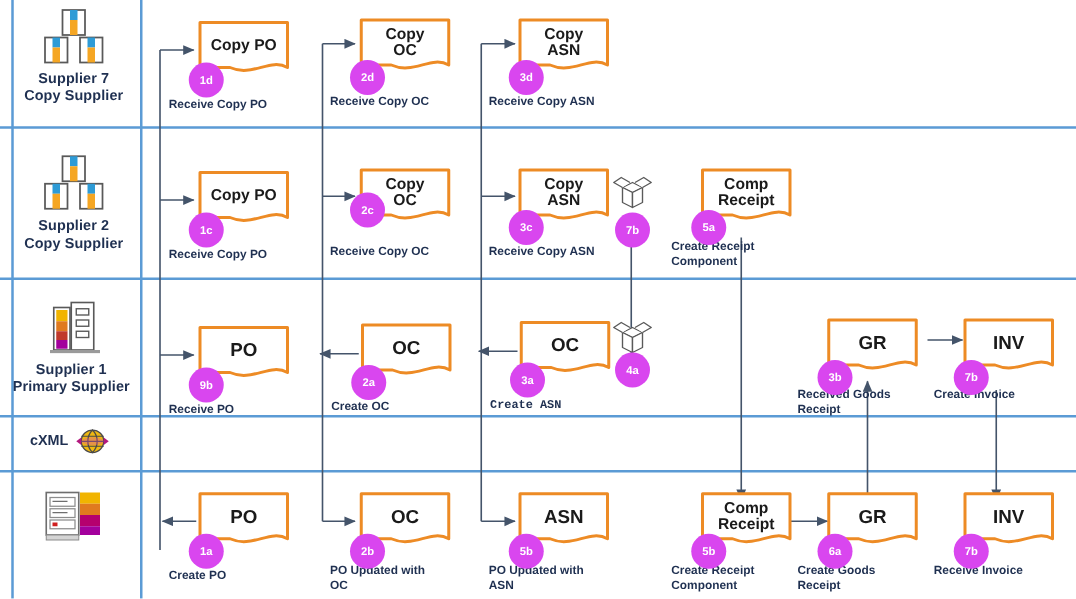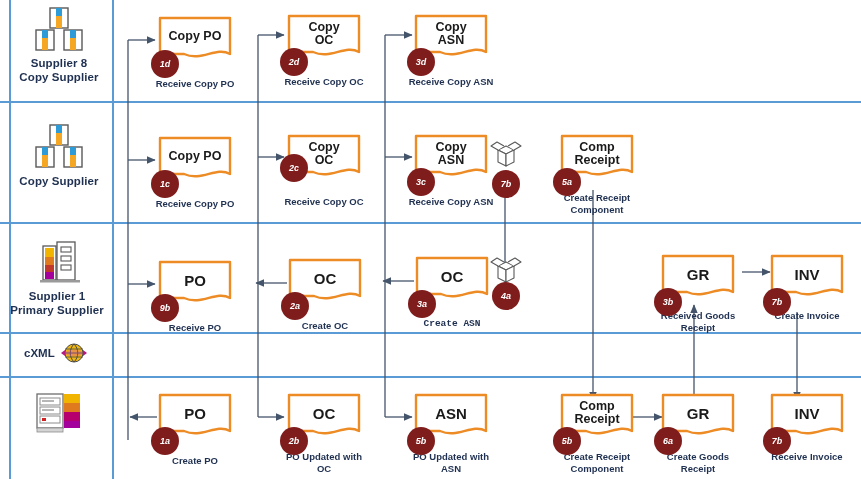--- a/index.html
+++ b/index.html
@@ -47,30 +47,29 @@
     font-size:12.5px;
     font-weight:bold;
     color:#1a1a1a;
     line-height:13px;
     pointer-events:none;
   }
   .doc-text.big{font-size:15px;font-weight:bold;}
   .badge{
     position:absolute;
     width:28px;height:28px;border-radius:50%;
-    background:#7f1d1d;
+    background:#d946ef;
     color:#ffffff;
     font-size:9px;font-weight:bold;
     display:flex;align-items:center;justify-content:center;
     z-index:5;
-    font-style:italic;
   }
   .cap{
     position:absolute;
-    text-align:center;
+    text-align:left;
     font-size:9.5px;
     font-weight:bold;
     color:#1f3051;
     line-height:12px;
     width:120px;
   }
   
   .conn{position:absolute;pointer-events:none;}
   .conn svg{display:block;overflow:visible;}
   
@@ -104,40 +103,41 @@
         <rect x="3" y="24" width="18" height="20" fill="#ffffff" stroke="#595959" stroke-width="1.4"></rect>
         <rect x="9" y="24" width="6" height="8" fill="#2e9bd6"></rect>
         <rect x="9" y="32" width="6" height="12" fill="#f5a623"></rect>
         <rect x="31" y="24" width="18" height="20" fill="#ffffff" stroke="#595959" stroke-width="1.4"></rect>
         <rect x="37" y="24" width="6" height="8" fill="#2e9bd6"></rect>
         <rect x="37" y="32" width="6" height="12" fill="#f5a623"></rect>
       </g>
     </svg>
   </div>
   <div class="lane-label" style="left:0px;top:56px;">
-    <div>Supplier 8</div>
+    <div>Supplier 7</div>
     <div>Copy Supplier</div>
   </div>
 
   <div class="lane-icon" style="left:33px;top:123px;">
     <svg width="52" height="46" viewBox="0 0 52 46">
       <g>
         <rect x="17" y="2" width="18" height="20" fill="#ffffff" stroke="#595959" stroke-width="1.4"></rect>
         <rect x="23" y="2" width="6" height="8" fill="#2e9bd6"></rect>
         <rect x="23" y="10" width="6" height="12" fill="#f5a623"></rect>
         <rect x="3" y="24" width="18" height="20" fill="#ffffff" stroke="#595959" stroke-width="1.4"></rect>
         <rect x="9" y="24" width="6" height="8" fill="#2e9bd6"></rect>
         <rect x="9" y="32" width="6" height="12" fill="#f5a623"></rect>
         <rect x="31" y="24" width="18" height="20" fill="#ffffff" stroke="#595959" stroke-width="1.4"></rect>
         <rect x="37" y="24" width="6" height="8" fill="#2e9bd6"></rect>
         <rect x="37" y="32" width="6" height="12" fill="#f5a623"></rect>
       </g>
     </svg>
   </div>
   <div class="lane-label" style="left:0px;top:174px;">
+    <div>Supplier 2</div>
     <div>Copy Supplier</div>
   </div>
 
   <div class="lane-icon" style="left:38px;top:240px;">
     <svg width="44" height="46" viewBox="0 0 44 46">
       <g>
         <rect x="5" y="6" width="13" height="34" fill="#ffffff" stroke="#595959" stroke-width="1.3"></rect>
         <rect x="7" y="8" width="9" height="9" fill="#f1b400"></rect>
         <rect x="7" y="17" width="9" height="8" fill="#e07a1f"></rect>
         <rect x="7" y="25" width="9" height="7" fill="#c0392b"></rect>

